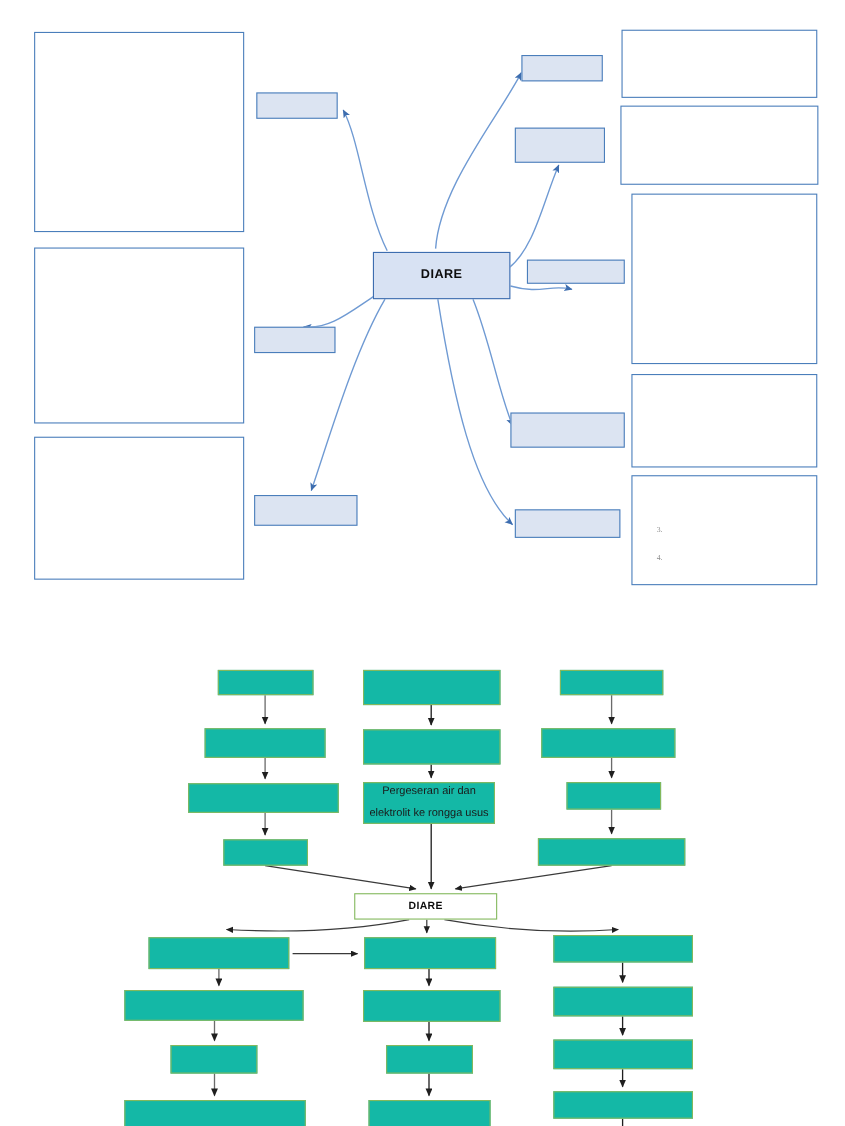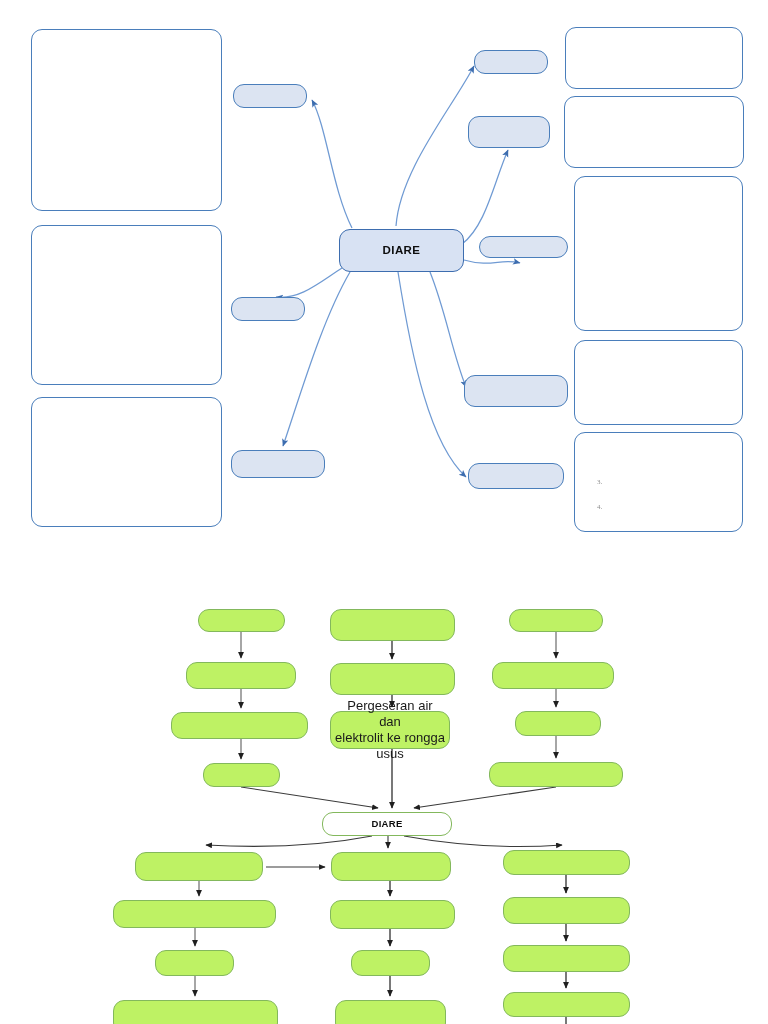--- a/index.html
+++ b/index.html
@@ -24,21 +24,20 @@
 
   
   .node {
     position: absolute;
     box-sizing: border-box;
     display: flex;
     align-items: center;
     justify-content: center;
     text-align: center;
     line-height: 1.25;
-    border-radius: 11px;
   }
 
   
   .mm-outline {
     border: 1.4px solid #4a7ebb;
     background: #ffffff;
   }
   .mm-chip {
     border: 1.4px solid #4a7ebb;
     background: #dce4f2;
@@ -54,24 +53,25 @@
   .mm-listnum {
     position: absolute;
     font-size: 7px;
     color: #8d8d8d;
     font-family: "Liberation Serif", serif;
   }
 
   
   .fc-box {
     border: 1.3px solid #83b85c;
-    background: #bef264;
-    font-size: 13px;
+    background: #14b8a6;
+    font-size: 10px;
     color: #1a1a1a;
     padding: 2px 4px;
+    justify-content: space-between;
   }
   .fc-center {
     border: 1.4px solid #83b85c;
     background: #ffffff;
     font-size: 9.5px;
     font-weight: bold;
     color: #0d0d0d;
     letter-spacing: .3px;
   }
 

